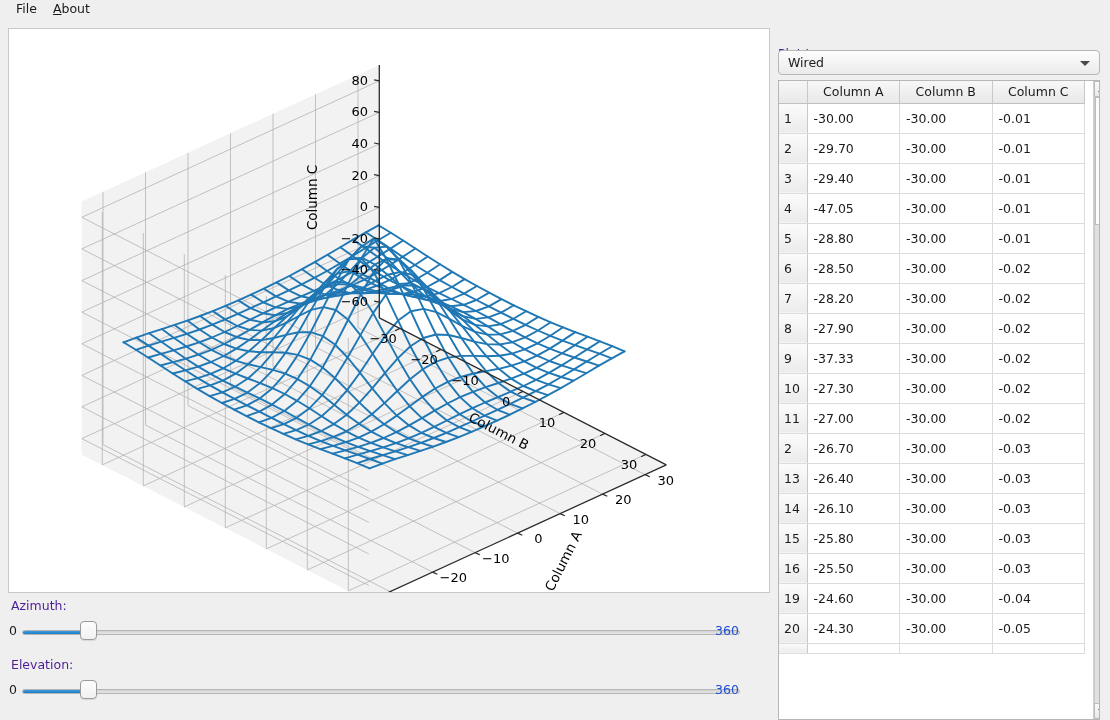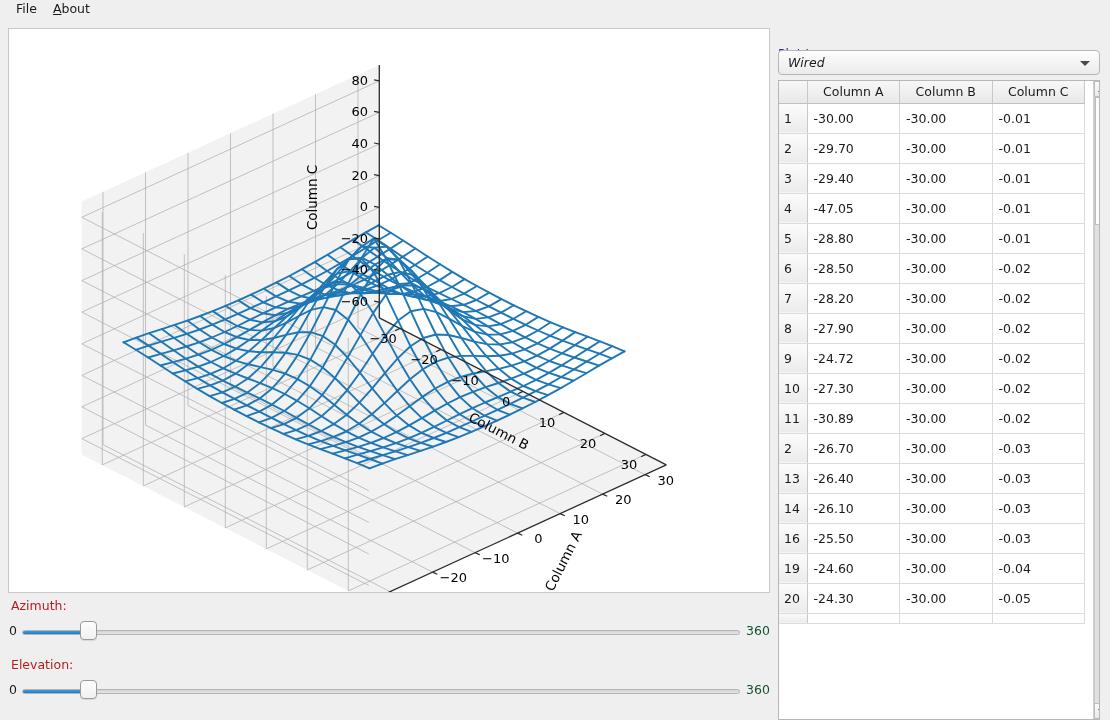--- a/index.html
+++ b/index.html
@@ -19,41 +19,41 @@
   .menu-item .ul{text-decoration:underline;}
 
   
   .left-pane{position:absolute;left:0;top:20px;width:770px;height:700px;background:#efefef;}
   .canvas-wrap{position:absolute;left:8px;top:8px;width:762px;height:565px;
                background:#ffffff;border:1px solid #c9c9c9;box-sizing:border-box;overflow:hidden;}
   .canvas-wrap svg{display:block;}
 
   
   .slider-block{position:absolute;left:0;width:770px;}
-  .slider-label{position:absolute;left:11px;top:0;font-size:12.5px;color:#b91c1c;text-align:right;}
+  .slider-label{position:absolute;left:11px;top:0;font-size:12.5px;color:#4c1d95;text-align:right;}
   .slider-row{position:absolute;left:0;top:22px;width:770px;height:22px;}
   .slider-min{position:absolute;left:9px;top:3px;font-size:12.5px;color:#1a1a1a;}
-  .slider-max{position:absolute;left:746px;top:3px;font-size:12.5px;color:#14532d;}
+  .slider-max{position:absolute;left:715px;top:3px;font-size:12.5px;color:#1d4ed8;}
   .track{position:absolute;left:22px;top:10px;width:718px;height:5px;
          background:linear-gradient(#d3d3d3,#e6e6e6);border:1px solid #b4b4b4;
          border-radius:3px;box-sizing:border-box;}
   .track-fill{position:absolute;left:0;top:0;height:100%;
               background:linear-gradient(#3d9ce0,#1d7cc4);border-radius:3px;}
   .handle{position:absolute;top:1px;width:17px;height:19px;
           background:linear-gradient(#fdfdfd,#f1f1f1);
           border:1px solid #9a9a9a;border-radius:4px;box-sizing:border-box;
           box-shadow:0 1px 1px rgba(0,0,0,.10);cursor:pointer;}
 
   
   .right-pane{position:absolute;left:770px;top:20px;width:340px;height:700px;background:#efefef;}
   .plot-type-label{position:absolute;left:8px;top:26px;font-size:12.5px;color:#4c1d95;}
   .combo{position:absolute;left:8px;top:30px;width:322px;height:25px;
          background:linear-gradient(#fdfdfd,#ebebeb);
          border:1px solid #b7b7b7;border-radius:4px;box-sizing:border-box;cursor:pointer;}
-  .combo-value{position:absolute;left:9px;top:4px;font-size:12.5px;color:#1a1a1a;font-style:italic;}
+  .combo-value{position:absolute;left:9px;top:4px;font-size:12.5px;color:#1a1a1a;}
   .combo-arrow{position:absolute;right:9px;top:10px;width:0;height:0;
                border-left:5px solid transparent;border-right:5px solid transparent;
                border-top:5px solid #4a4a4a;}
 
   
   .table-wrap{position:absolute;left:8px;top:60px;width:322px;height:640px;
               background:#fff;border:1px solid #b7b7b7;box-sizing:border-box;overflow:hidden;}
   table.grid{border-collapse:collapse;width:306px;table-layout:fixed;}
   table.grid th{
     height:22px;background:linear-gradient(#f7f7f7,#e8e8e8);
@@ -344,51 +344,57 @@
               <td>-0.02</td>
             </tr>
             <tr>
               <td class="rownum">8</td>
               <td>-27.90</td>
               <td>-30.00</td>
               <td>-0.02</td>
             </tr>
             <tr>
               <td class="rownum">9</td>
-              <td>-24.72</td>
+              <td>-37.33</td>
               <td>-30.00</td>
               <td>-0.02</td>
             </tr>
             <tr>
               <td class="rownum">10</td>
               <td>-27.30</td>
               <td>-30.00</td>
               <td>-0.02</td>
             </tr>
             <tr>
               <td class="rownum">11</td>
-              <td>-30.89</td>
+              <td>-27.00</td>
               <td>-30.00</td>
               <td>-0.02</td>
             </tr>
             <tr>
               <td class="rownum">2</td>
               <td>-26.70</td>
               <td>-30.00</td>
               <td>-0.03</td>
             </tr>
             <tr>
               <td class="rownum">13</td>
               <td>-26.40</td>
               <td>-30.00</td>
               <td>-0.03</td>
             </tr>
             <tr>
               <td class="rownum">14</td>
               <td>-26.10</td>
+              <td>-30.00</td>
+              <td>-0.03</td>
+            </tr>
+            <tr>
+              <td class="rownum">15</td>
+              <td>-25.80</td>
               <td>-30.00</td>
               <td>-0.03</td>
             </tr>
             <tr>
               <td class="rownum">16</td>
               <td>-25.50</td>
               <td>-30.00</td>
               <td>-0.03</td>
             </tr>
             <tr>

